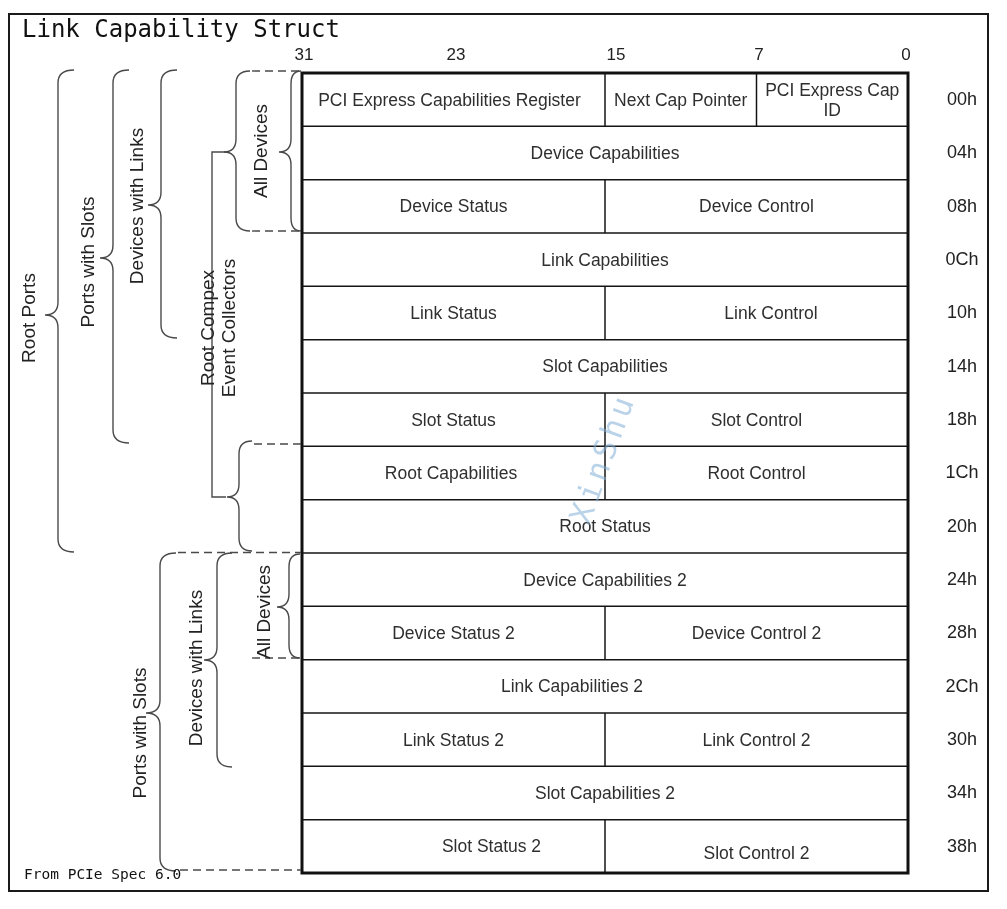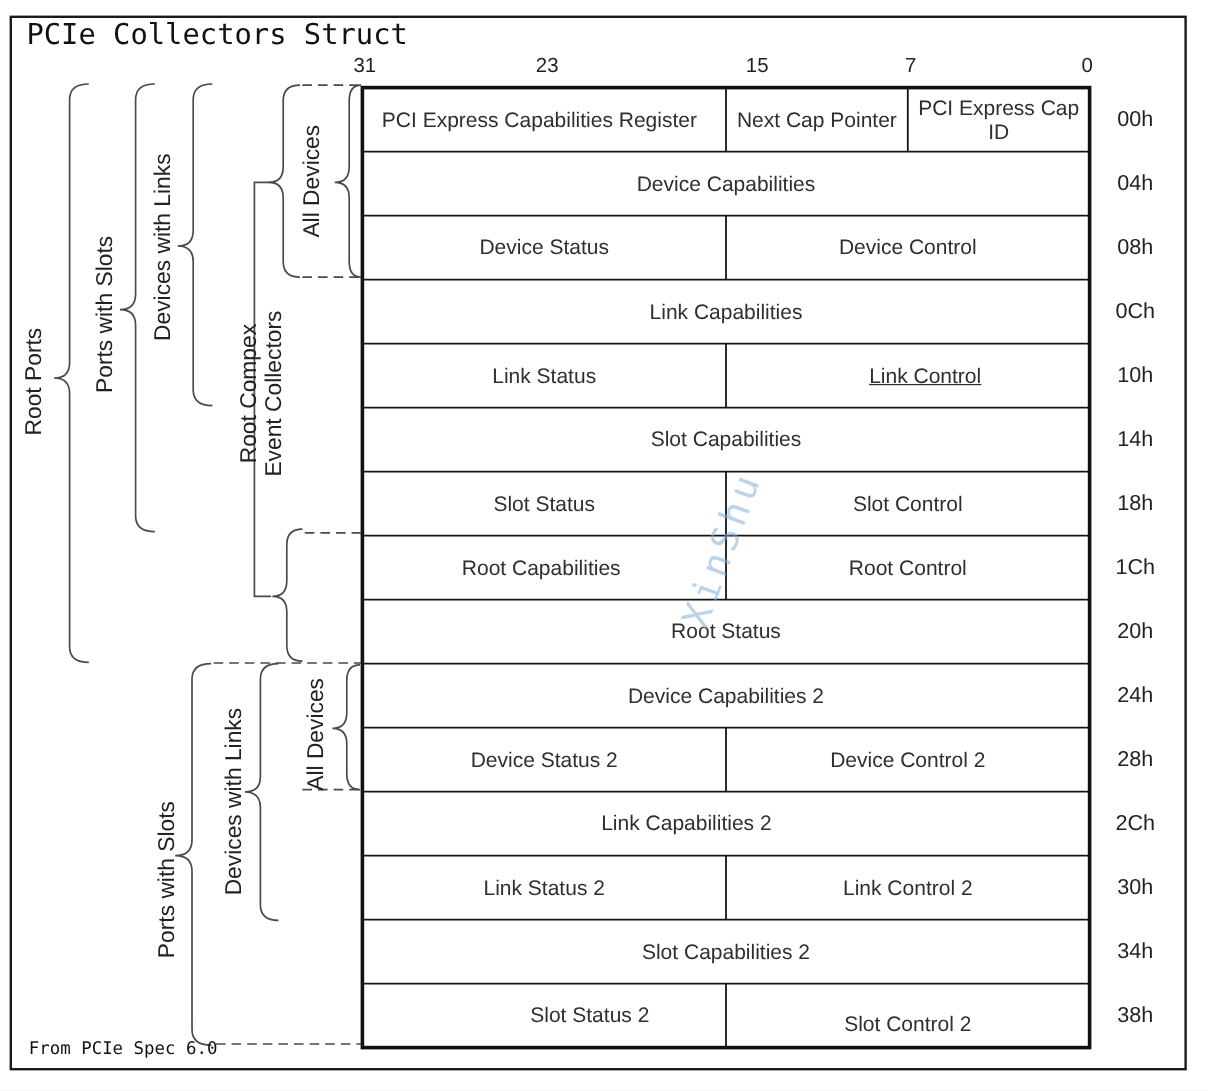--- a/index.html
+++ b/index.html
@@ -2,26 +2,26 @@
 <html><head>
 <meta charset="utf-8">
 <style>
   html,body{margin:0;padding:0;background:#fff;}
   .page{position:relative;width:1007px;height:909px;background:#fff;overflow:hidden;
         font-family:"Liberation Sans",sans-serif;outline:1px solid #c9c9c9;}
   svg.lines{position:absolute;left:0;top:0;width:1007px;height:909px;}
   .title{position:absolute;left:22px;top:15px;font-family:"DejaVu Sans Mono",monospace;
          font-size:24px;color:#111;white-space:nowrap;}
   .bit{position:absolute;top:45px;transform:translateX(-50%);font-size:17px;color:#222;}
-  .b0{left:304px}.b1{left:456px}.b2{left:631px}.b3{left:759px}.b4{left:906px}
+  .b0{left:304px}.b1{left:456px}.b2{left:616px}.b3{left:759px}.b4{left:906px}
   .cell{position:absolute;display:flex;align-items:center;justify-content:center;
         text-align:center;font-size:17.5px;color:#2f2f2f;line-height:1.15;
         padding:0 7px;box-sizing:border-box;}
   .offset{position:absolute;left:910px;width:72px;display:flex;align-items:center;
-          justify-content:center;font-size:18px;color:#222;}
+          justify-content:center;font-size:18px;color:#222;padding-left:16px;}
   .rot{position:absolute;transform:translate(-50%,-50%) rotate(-90deg);
        white-space:nowrap;font-size:19px;color:#222;}
   .rp{left:29px;top:318px}
   .pws1{left:88px;top:262px}
   .dwl1{left:137px;top:206px}
   .ad1{left:261px;top:151px}
   .rcec{left:218px;top:328px;text-align:center;line-height:21px;}
   .pws2{left:140px;top:733px}
   .dwl2{left:196px;top:668px}
   .ad2{left:264px;top:612px}
@@ -76,21 +76,21 @@
       <path d="M 300 554 Q 289 554 289 567 L 289 594 Q 289 607 277 607 Q 289 607 289 620 L 289 645 Q 289 658 300 658" fill="none" stroke="#4a4a4a" stroke-width="1.4"></path>
       <path d="M 226 152 L 212 152 L 212 497 L 226 497" fill="none" stroke="#4a4a4a" stroke-width="1.4"></path>
       <line x1="252" y1="71" x2="301" y2="71" stroke="#4a4a4a" stroke-width="1.4" stroke-dasharray="8 5"></line>
       <line x1="252" y1="231" x2="301" y2="231" stroke="#4a4a4a" stroke-width="1.4" stroke-dasharray="8 5"></line>
       <line x1="254" y1="444" x2="301" y2="444" stroke="#4a4a4a" stroke-width="1.4" stroke-dasharray="8 5"></line>
       <line x1="178" y1="552.5" x2="301" y2="552.5" stroke="#4a4a4a" stroke-width="1.4" stroke-dasharray="8 5"></line>
       <line x1="252" y1="658" x2="301" y2="658" stroke="#4a4a4a" stroke-width="1.4" stroke-dasharray="8 5"></line>
       <line x1="180" y1="870" x2="301" y2="870" stroke="#4a4a4a" stroke-width="1.4" stroke-dasharray="8 5"></line>
     </svg>
 
-  <div class="title">PCIe Collectors Struct</div>
+  <div class="title">Link Capability Struct</div>
 
   <span class="bit b0">31</span>
   <span class="bit b1">23</span>
   <span class="bit b2">15</span>
   <span class="bit b3">7</span>
   <span class="bit b4">0</span>
 
   <div class="rot rp">Root Ports</div>
   <div class="rot pws1">Ports with Slots</div>
   <div class="rot dwl1">Devices with Links</div>
@@ -105,21 +105,21 @@
 
   <div id="rows-layer">
       <div class="cell" style="left: 302px; top: 73px; width: 295px; height: 53.3333px;">PCI Express Capabilities Register</div>
       <div class="cell" style="left: 605px; top: 73px; width: 151.5px; height: 53.3333px;">Next Cap Pointer</div>
       <div class="cell" style="left: 756.5px; top: 73px; width: 151.5px; height: 53.3333px;">PCI Express Cap ID</div>
       <div class="cell" style="left: 302px; top: 126.333px; width: 606px; height: 53.3333px;">Device Capabilities</div>
       <div class="cell" style="left: 302px; top: 179.667px; width: 303px; height: 53.3333px;">Device Status</div>
       <div class="cell" style="left: 605px; top: 179.667px; width: 303px; height: 53.3333px;">Device Control</div>
       <div class="cell" style="left: 302px; top: 233px; width: 606px; height: 53.3333px;">Link Capabilities</div>
       <div class="cell" style="left: 302px; top: 286.333px; width: 303px; height: 53.3333px;">Link Status</div>
-      <div class="cell" style="left: 605px; top: 286.333px; width: 332px; height: 53.3333px; text-decoration: underline;">Link Control</div>
+      <div class="cell" style="left: 605px; top: 286.333px; width: 332px; height: 53.3333px;">Link Control</div>
       <div class="cell" style="left: 302px; top: 339.667px; width: 606px; height: 53.3333px;">Slot Capabilities</div>
       <div class="cell" style="left: 302px; top: 393px; width: 303px; height: 53.3333px;">Slot Status</div>
       <div class="cell" style="left: 605px; top: 393px; width: 303px; height: 53.3333px;">Slot Control</div>
       <div class="cell" style="left: 302px; top: 446.333px; width: 298px; height: 53.3333px;">Root Capabilities</div>
       <div class="cell" style="left: 605px; top: 446.333px; width: 303px; height: 53.3333px;">Root Control</div>
       <div class="cell" style="left: 302px; top: 499.667px; width: 606px; height: 53.3333px;">Root Status</div>
       <div class="cell" style="left: 302px; top: 553px; width: 606px; height: 53.3333px;">Device Capabilities 2</div>
       <div class="cell" style="left: 302px; top: 606.333px; width: 303px; height: 53.3333px;">Device Status 2</div>
       <div class="cell" style="left: 605px; top: 606.333px; width: 303px; height: 53.3333px;">Device Control 2</div>
       <div class="cell" style="left: 302px; top: 659.667px; width: 540px; height: 53.3333px;">Link Capabilities 2</div>

